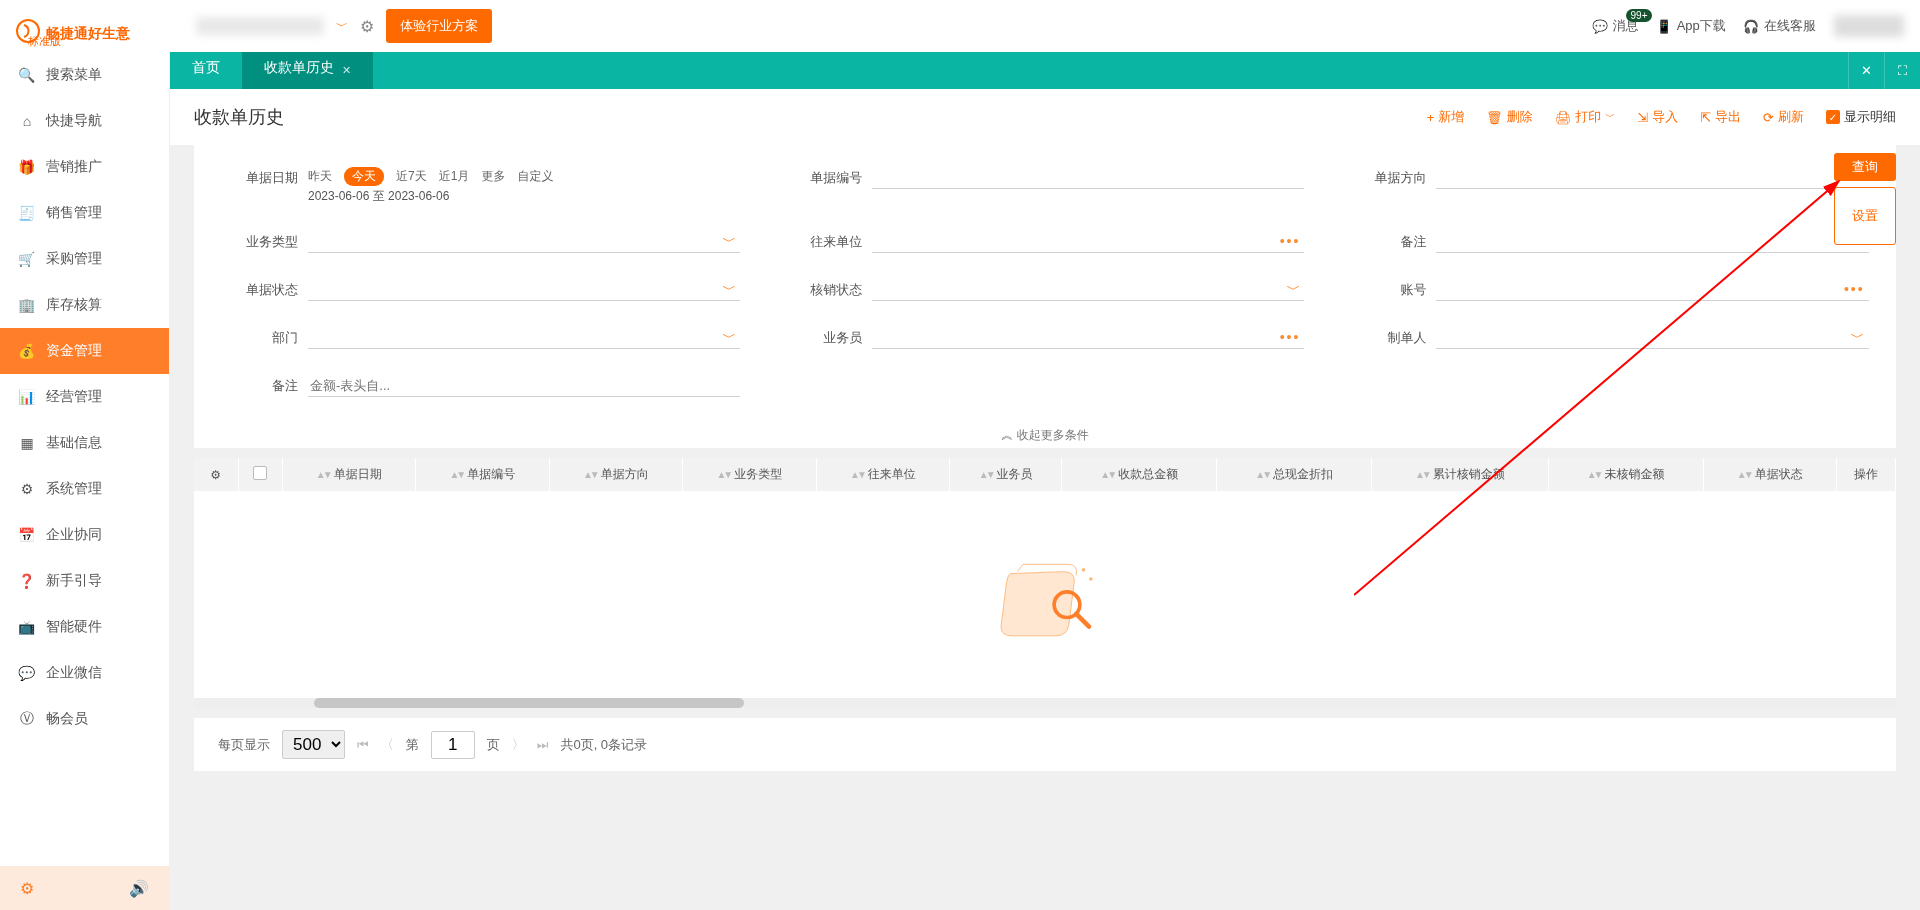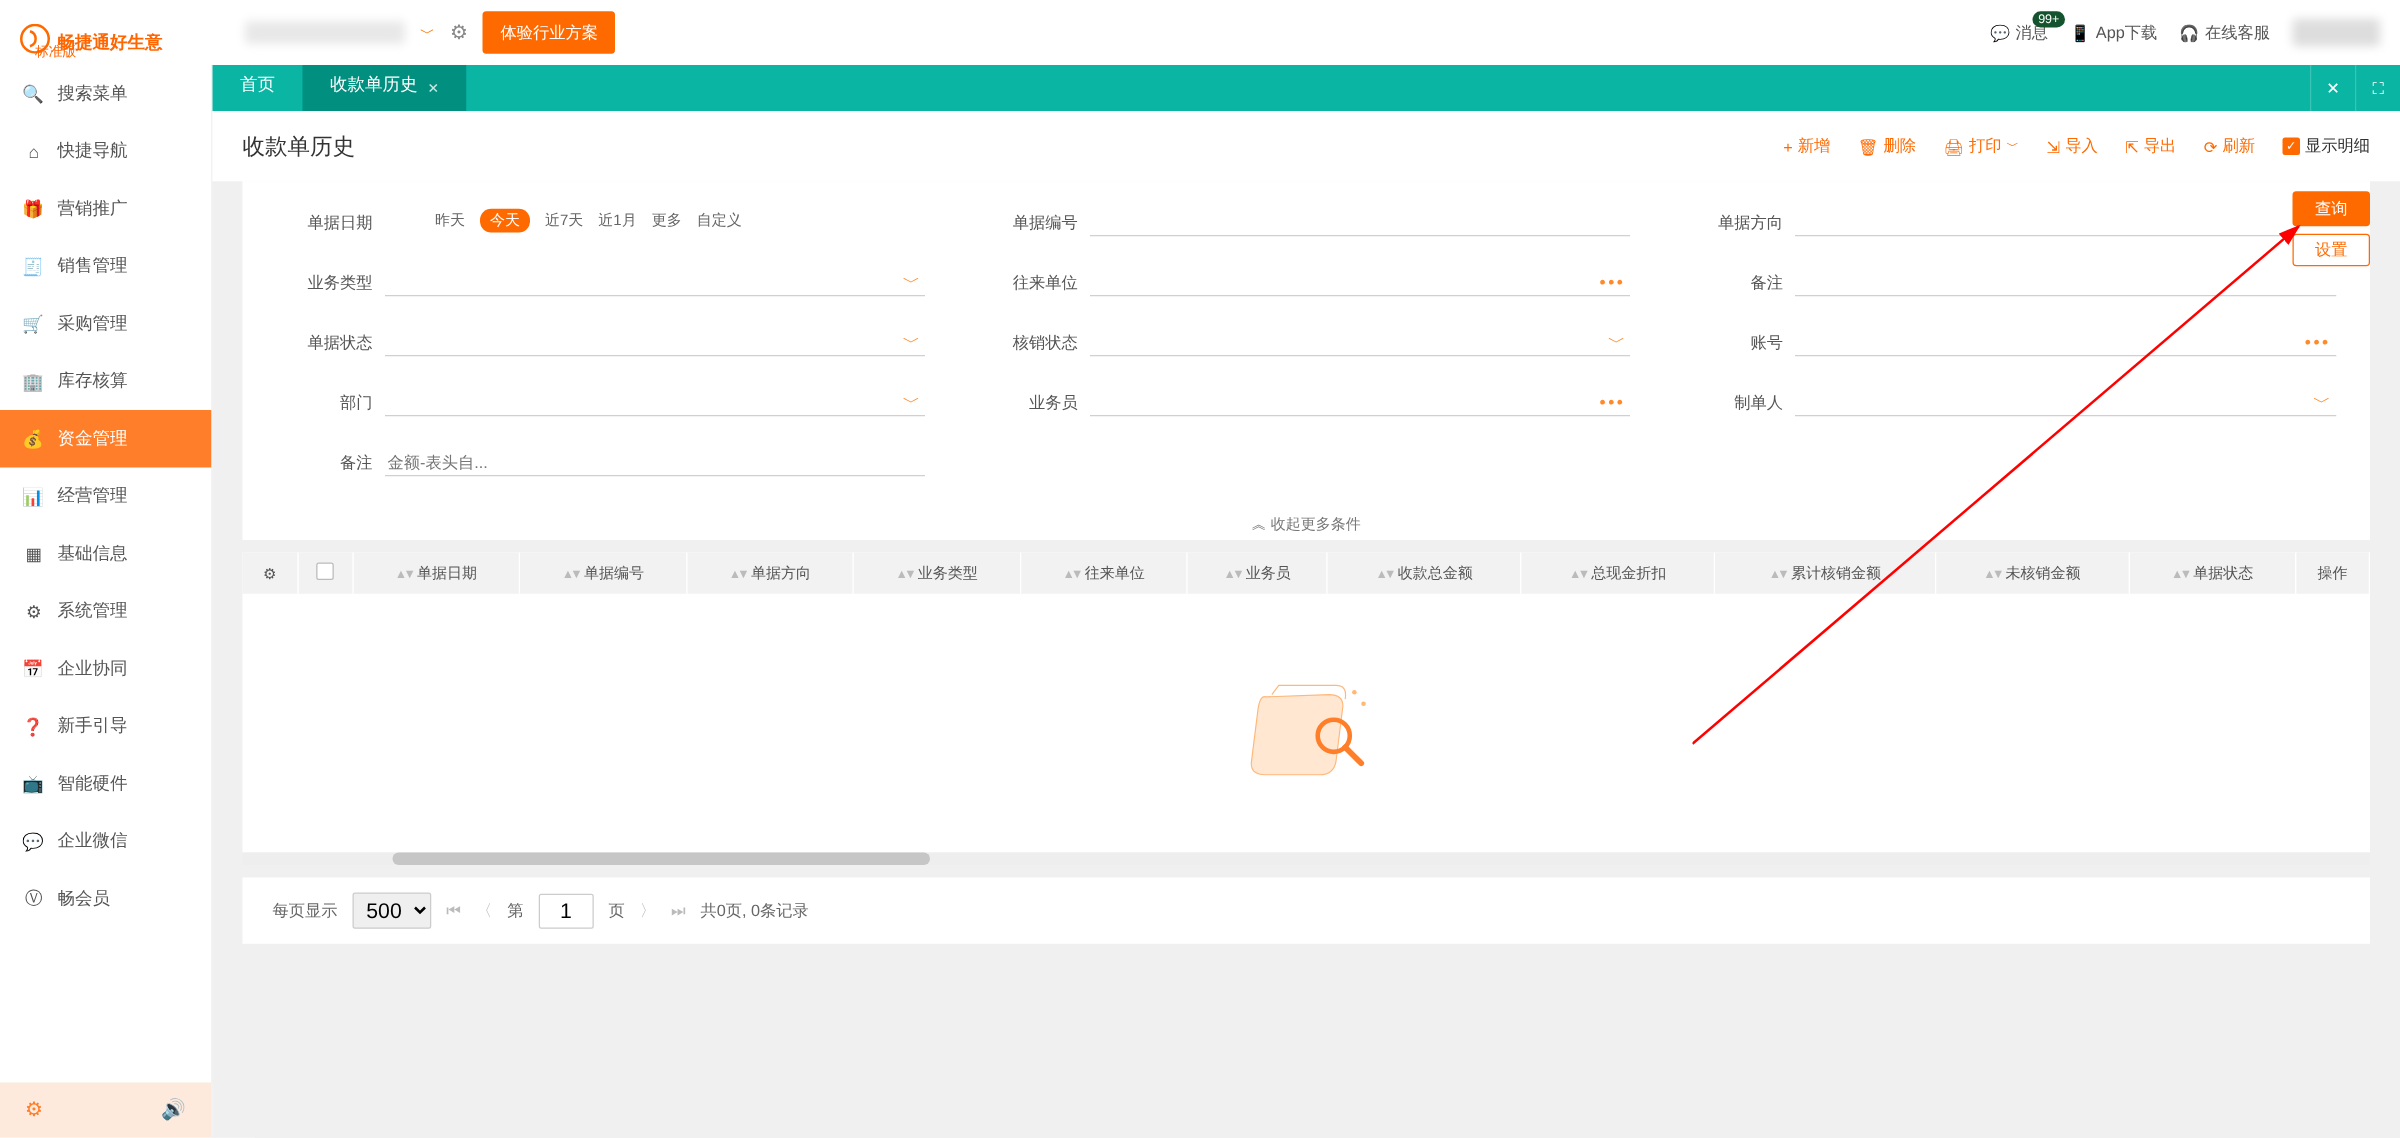--- a/index.html
+++ b/index.html
@@ -9,21 +9,21 @@
     .topbar { position:absolute; top:0; left:0; right:0; height:52px; background:#fff; display:flex; align-items:center; padding:0 16px; z-index:5; }
     .brand { display:flex; align-items:flex-end; gap:6px; width:150px;margin-top:10px; }
     .brand-logo { width:24px; height:24px; }
     .brand-text { color:#f60; font-size:14px; font-weight:600; }
     .brand-sub { color:#f60; font-size:11px; position:absolute; top:34px; left:28px; }
     .top-mid { display:flex; align-items:center; gap:12px; margin-left:30px;}
     .blur { filter:blur(4px); background:#e8e8e8; color:transparent; border-radius:3px; padding:2px 40px; font-size:12px; }
     .chevron-down { color:#f70; font-size:12px; }
     .gear-top { color:#888; font-size:16px; }
     .btn-orange { background:#ff6a00; color:#fff; border:none; padding:8px 14px; border-radius:3px; cursor:pointer; font-size:13px; }
-    .btn-orange-outline { background:#fff; color:#ff6a00; border:1px solid #ff6a00; padding:3px 12px; border-radius:3px; cursor:pointer; font-size:13px; }
+    .btn-orange-outline { background:#fff; color:#ff6a00; border:1px solid #ff6a00; padding:19px 12px; border-radius:3px; cursor:pointer; font-size:13px; }
 
     .top-right { margin-left:auto; display:flex; align-items:center; gap:18px; color:#555;}
     .top-right-item { display:flex; align-items:center; gap:4px; cursor:pointer; position:relative; font-size:13px;}
     .badge99 { position:absolute; top:-8px; right:-14px; background:#14532d; color:#fff; font-size:10px; border-radius:8px; padding:1px 5px; }
     .blur-avatar { filter:blur(4px); background:#ddd; width:70px; height:22px; border-radius:3px; }
 
     
     .sidebar { position:absolute; top:52px; bottom:0; left:0; width:170px; background:#fff; border-right:1px solid #eee; display:flex; flex-direction:column; }
     .side-item { display:flex; align-items:center; gap:10px; padding:14px 18px; color:#555; cursor:pointer; font-size:14px; }
     .side-item.active { background:#ff7e29; color:#fff; }
@@ -55,21 +55,21 @@
     
     .filters { background:#fff; margin:0 24px; padding:14px 0 0; position:relative;}
     .filter-grid { display:flex; flex-wrap:wrap; padding:0 0 6px;}
     .f-col { width:33.15%; display:flex; align-items:flex-start; padding:8px 18px 18px;}
     .f-label { width:96px; text-align:right; padding-right:10px; color:#555; padding-top:2px; flex-shrink:0; font-size:13px;}
     .f-control { flex:1; position:relative;}
     .f-underline { border:none; border-bottom:1px solid #d0d0d0; width:100%; padding:3px 24px 3px 2px; font-size:13px; outline:none; background:transparent; color:#555;}
     .f-underline.readonly { color:#777;}
     .suffix { position:absolute; right:4px; top:2px; color:#ff8a2a; font-size:14px; }
     .suffix-dots { color:#ff8a2a; letter-spacing:2px; }
-    .date-pills { display:flex; gap:12px; align-items:center; flex-wrap:wrap;font-size:12px;margin-left:40px;}
+    .date-pills { display:flex; gap:12px; align-items:center; flex-wrap:wrap;font-size:12px;}
     .date-pills span { color:#666; cursor:pointer;}
     .date-pills .active { background:#ff6a00; color:#fff; padding:1px 8px; border-radius:9px;}
     .date-range { color:#555; font-size:12px; margin-top:2px;}
     .right-btns { position:absolute; top:8px; right:-0px; display:flex; flex-direction:column; gap:6px;}
     .collapse-bar { text-align:center; font-size:12px; color:#777; padding:4px; background:#fff; cursor:pointer; margin:2px auto 0; width:130px;}
 
     
     .arrow { position:absolute; pointer-events:none; z-index:50;}
 
     
@@ -254,20 +254,21 @@
           <div class="f-label">单据日期</div>
         <div class="f-control">
           <div class="date-pills">
             <span>昨天</span>
             <span class="active">今天</span>
             <span>近7天</span>
             <span>近1月</span>
             <span>更多</span>
             <span>自定义</span>
           </div>
+          <div class="date-range">2023-06-06 至 2023-06-06</div>
         </div>
       </div>
       <div class="f-col">
           <div class="f-label">单据编号</div>
           <div class="f-control"><input class="f-underline" style=""></div>
         </div>
       <div class="f-col">
           <div class="f-label">单据方向</div>
           <div class="f-control"><input class="f-underline" style=""><span class="suffix">﹀</span></div>
         </div>

